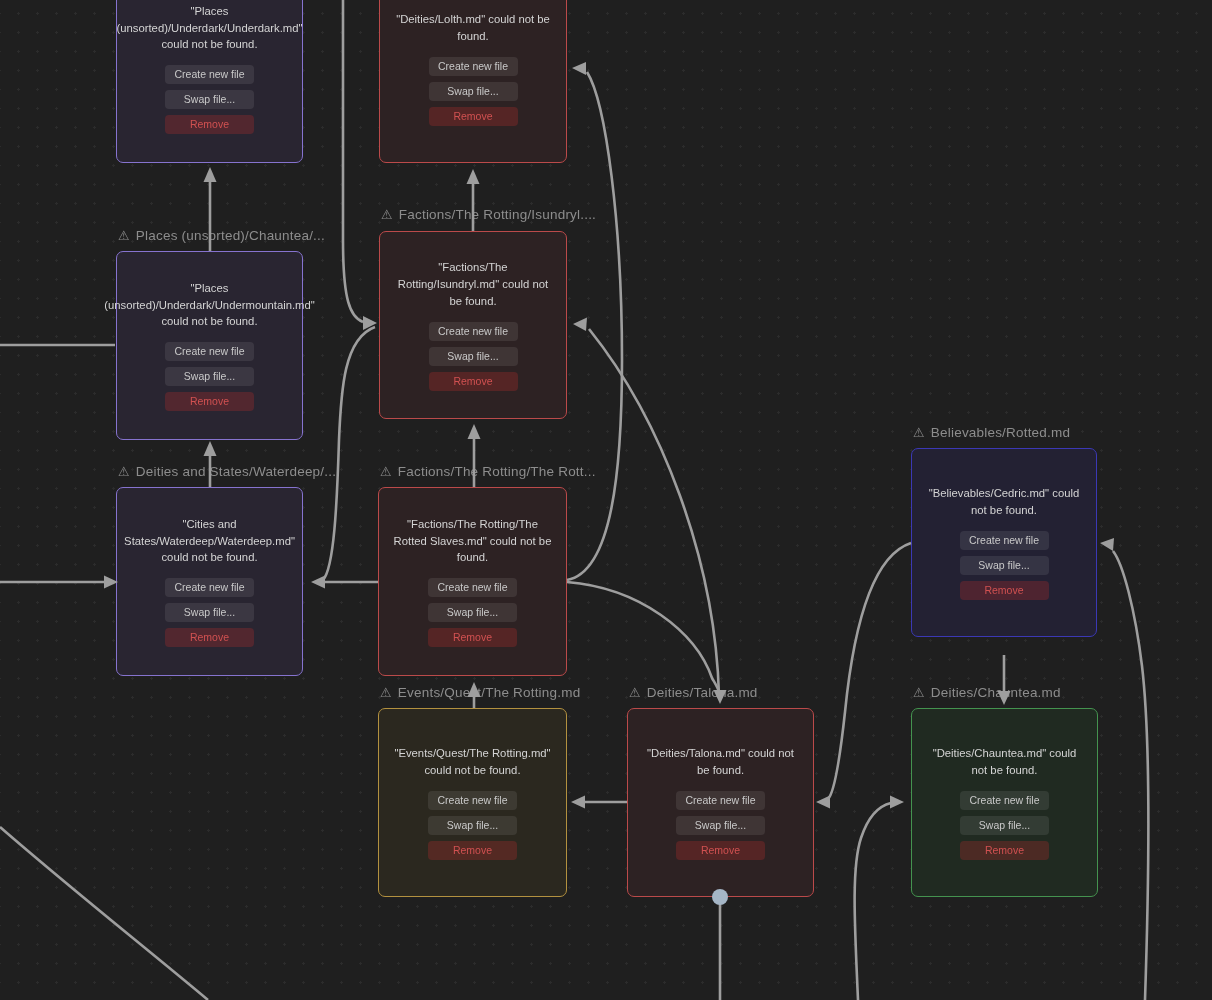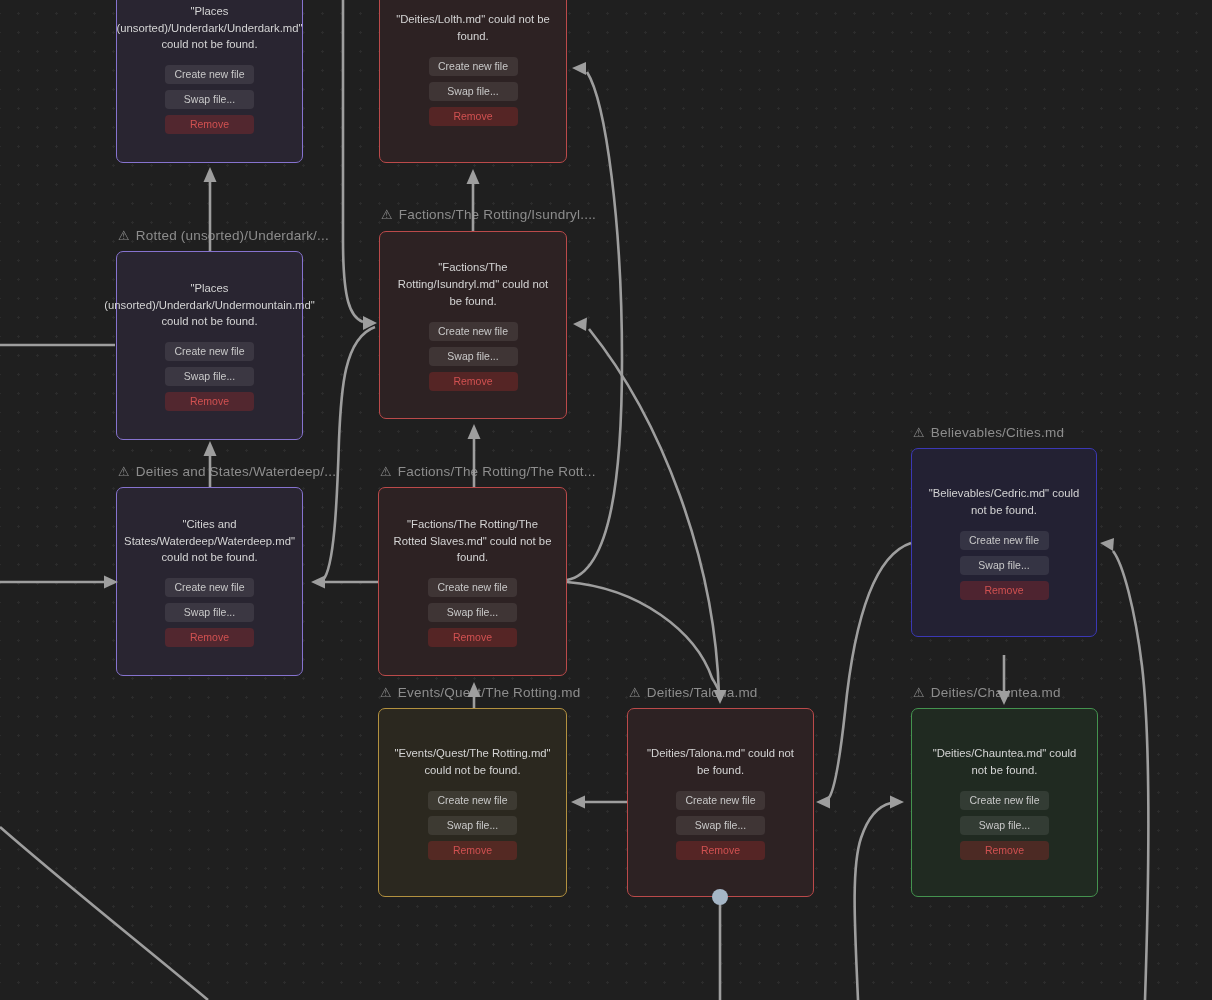--- a/index.html
+++ b/index.html
@@ -103,21 +103,21 @@
     <polygon points="1100,543 1114,538 1113,551"></polygon>
 
     <path d="M720,903 L720,1000"></path>
     <circle cx="720" cy="897" r="8"></circle>
 
     <path d="M0,827 C70,888 146,948 208,1000"></path>
   </svg>
 
   <div class="card-label" style="left:118px;top:227px;">
       <span class="warn">⚠</span>
-      <span>Rotted (unsorted)/Underdark/...</span>
+      <span>Places (unsorted)/Chauntea/...</span>
     </div>
   <div class="card-label" style="left:381px;top:206px;">
       <span class="warn">⚠</span>
       <span>Factions/The Rotting/Isundryl....</span>
     </div>
   <div class="card-label" style="left:118px;top:463px;">
       <span class="warn">⚠</span>
       <span>Deities and States/Waterdeep/...</span>
     </div>
   <div class="card-label" style="left:380px;top:463px;">
@@ -127,21 +127,21 @@
   <div class="card-label" style="left:380px;top:684px;">
       <span class="warn">⚠</span>
       <span>Events/Quest/The Rotting.md</span>
     </div>
   <div class="card-label" style="left:629px;top:684px;">
       <span class="warn">⚠</span>
       <span>Deities/Talona.md</span>
     </div>
   <div class="card-label" style="left:913px;top:424px;">
       <span class="warn">⚠</span>
-      <span>Believables/Cities.md</span>
+      <span>Believables/Rotted.md</span>
     </div>
   <div class="card-label" style="left:913px;top:684px;">
       <span class="warn">⚠</span>
       <span>Deities/Chauntea.md</span>
     </div>
 
   <div class="card" data-color="purple" style="left:116px;top:-26px;width:187px;height:189px;">
     <div class="msg">"Places (unsorted)/Underdark/Underdark.md" could not be found.</div>
     <div class="btns">
       <button class="cbtn">Create new file</button>

